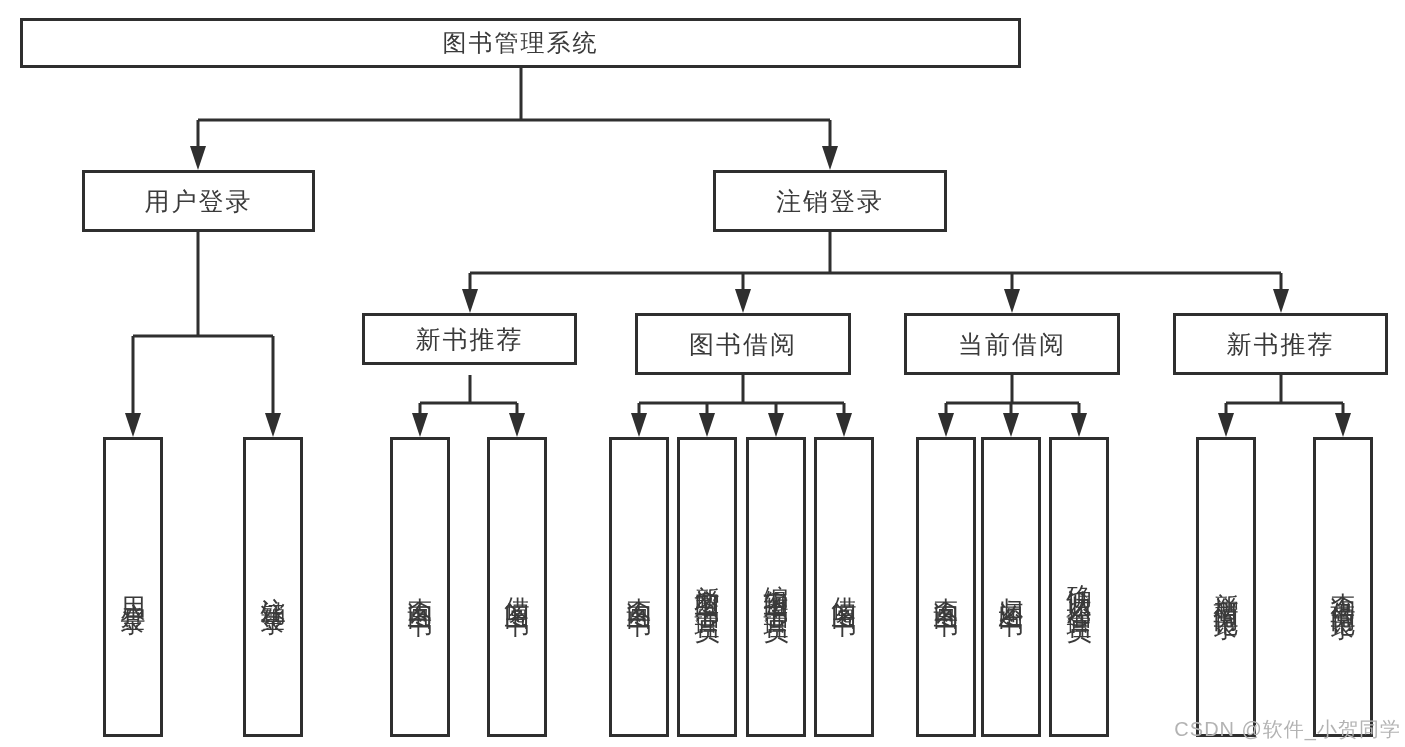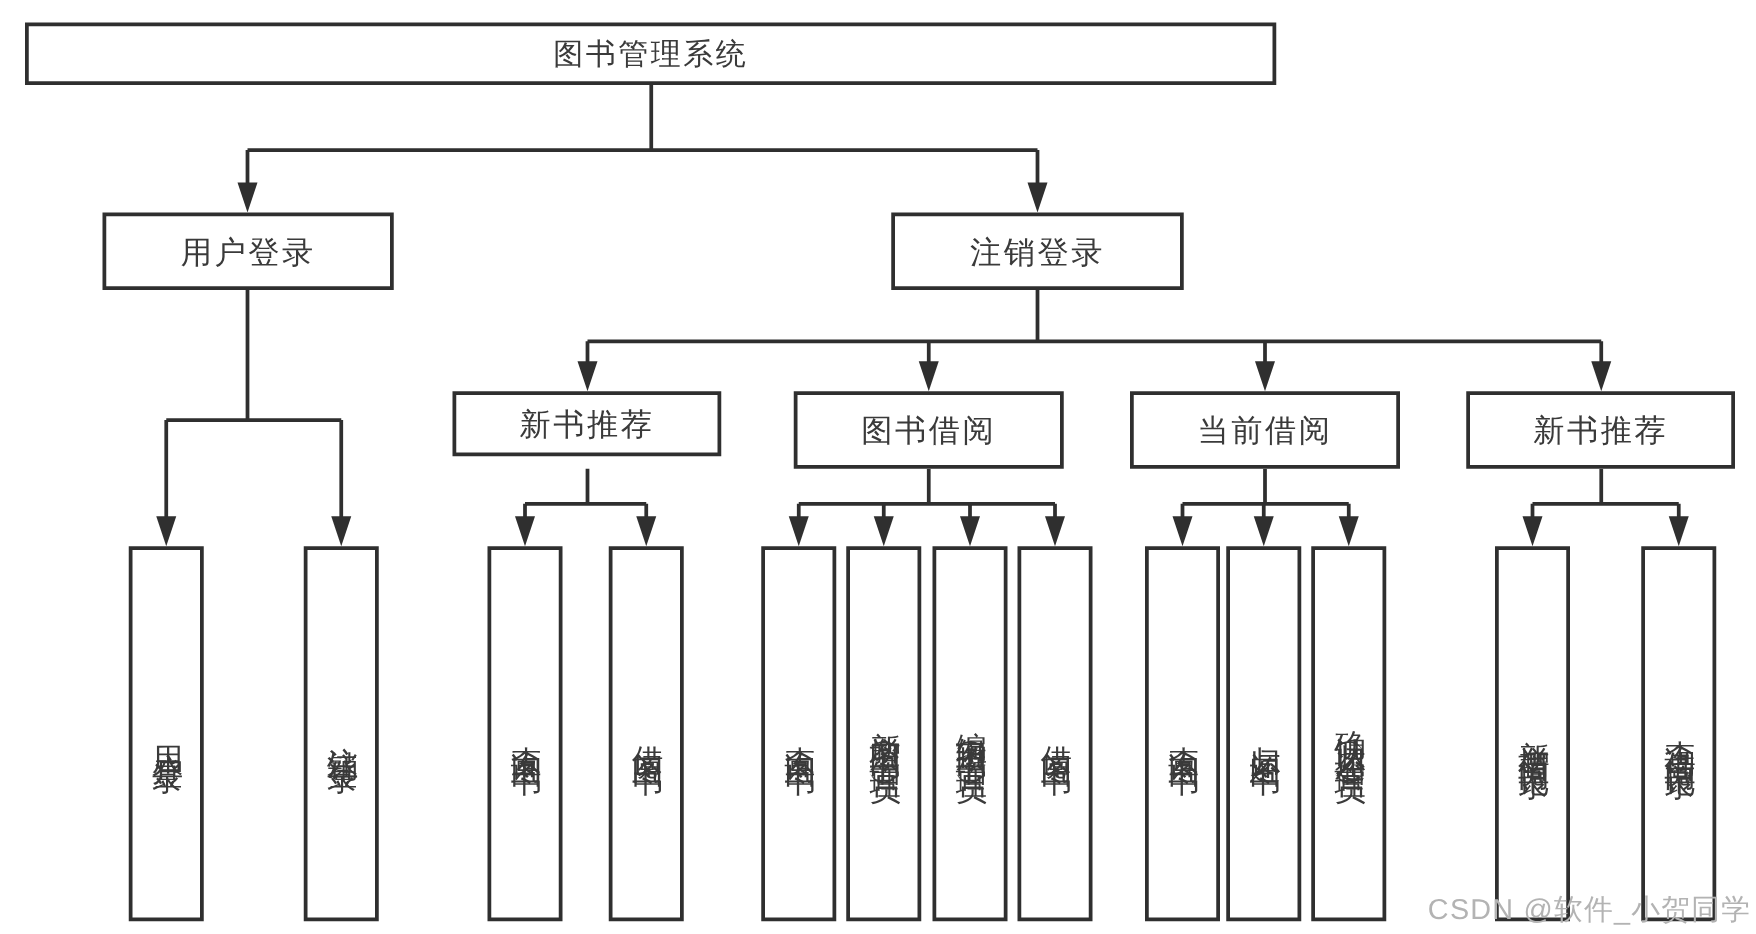--- a/index.html
+++ b/index.html
@@ -60,21 +60,21 @@
   .vbox .vtext{
     writing-mode:vertical-rl;
     text-orientation:mixed;
     letter-spacing:5px;
     line-height:1;
   }
   .watermark{
     position:absolute;
     right:4px;
     bottom:4px;
-    font-size:23px;
+    font-size:20px;
     color:var(--watermark);
     letter-spacing:1px;
     z-index:5;
     white-space:nowrap;
   }
 </style>
 </head>
 <body>
 
 <div class="canvas">

